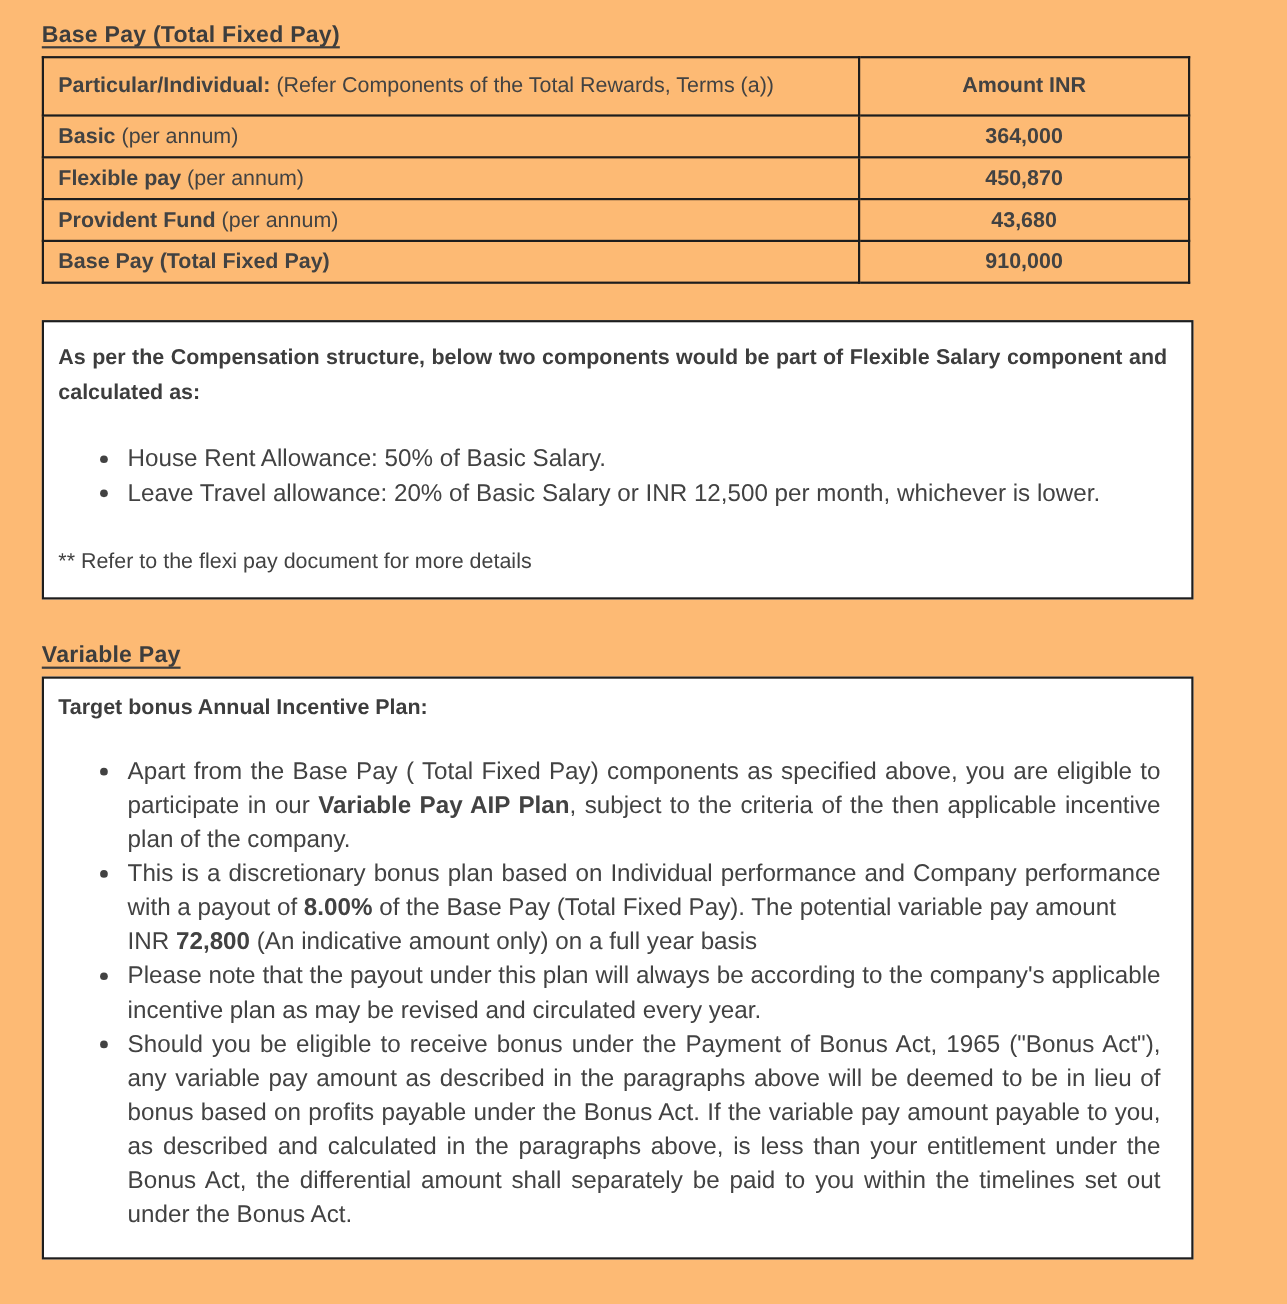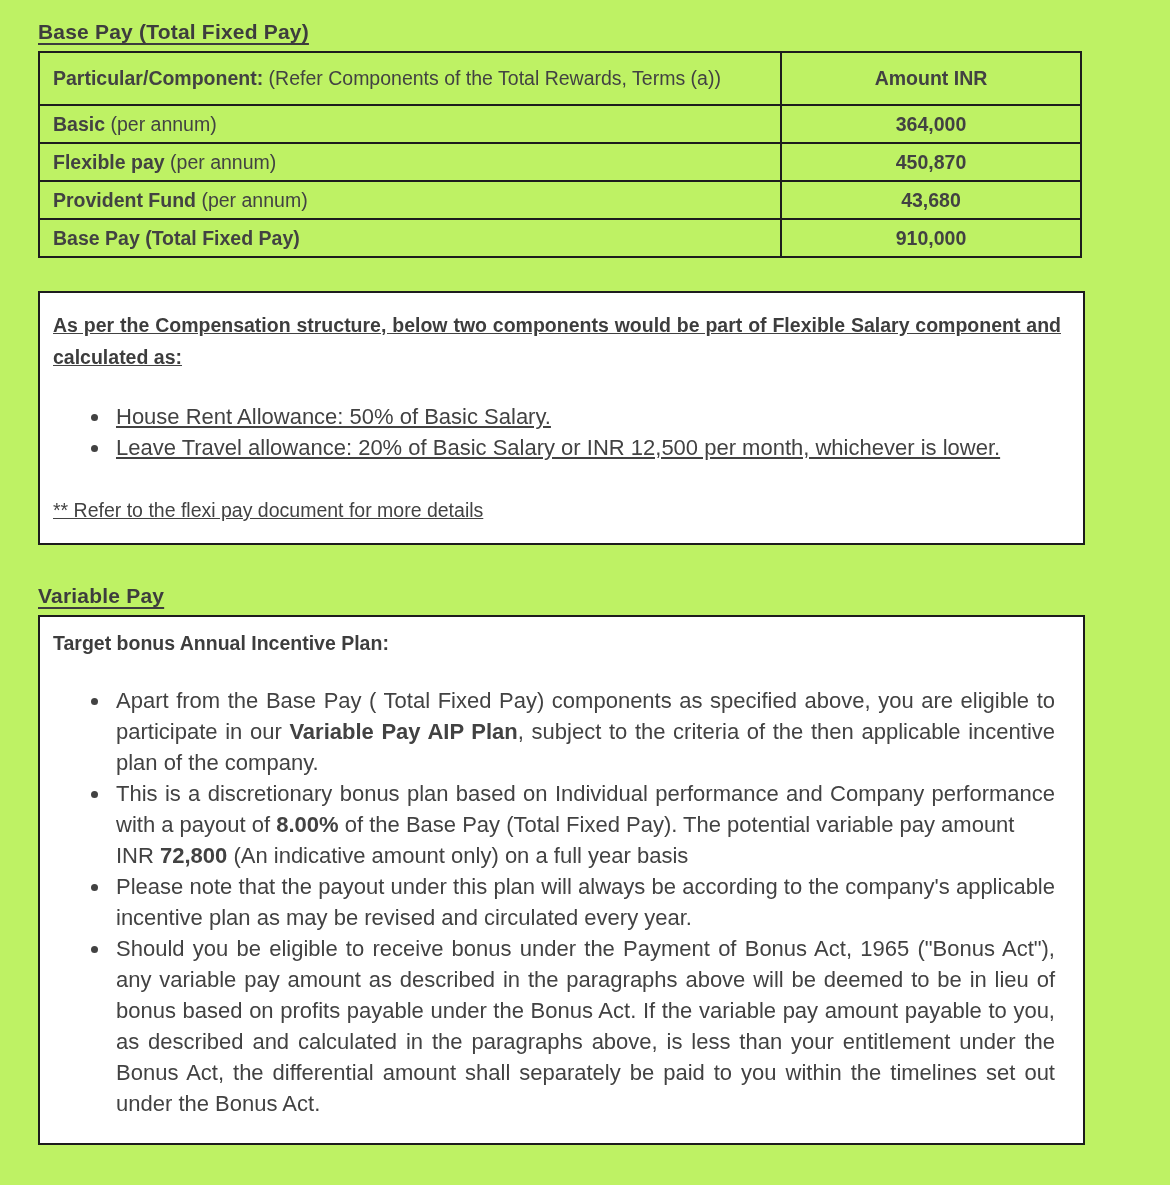--- a/index.html
+++ b/index.html
@@ -1,17 +1,17 @@
 <!DOCTYPE html>
 <html><head>
 <meta charset="utf-8">
 <style>
   html,body{margin:0;padding:0;background:#ffffff;}
   .doc{
-    width:1170px;height:1185px;background:#bef264;overflow:hidden;
+    width:1170px;height:1185px;background:#fdba74;overflow:hidden;
     font-family:"Liberation Sans",sans-serif;color:#424242;
     box-sizing:border-box;padding:20px 85px 0 38px;
   }
   .heading{
     font-size:21px;font-weight:bold;margin:0 0 7px 0;color:#3d3d3d;
     text-decoration:underline;text-decoration-thickness:2px;text-underline-offset:4px;
     letter-spacing:.2px;
   }
   
   table.pay-table{border-collapse:collapse;width:1042px;table-layout:fixed;}
@@ -20,21 +20,21 @@
     height:38px;box-sizing:border-box;
   }
   td.cell-label{width:742px;padding:0 12px 0 13px;}
   td.cell-amount{width:300px;text-align:center;font-weight:bold;}
   tr.hdr td{height:53px;}
   .b{font-weight:bold;}
   
   .box{
     border:2px solid #1d1d1d;width:1047px;box-sizing:border-box;background:#fff;
   }
-  .box1{margin-top:33px;padding:16px 22px 21px 13px;text-decoration:underline;}
+  .box1{margin-top:33px;padding:16px 22px 21px 13px;}
   .intro{
     font-weight:bold;text-align:justify;font-size:19.5px;line-height:32px;margin:0;color:#3d3d3d;
   }
   .box ul{margin:28px 0 0 0;padding:0 0 0 58px;}
   .box li{font-size:22px;line-height:31px;padding-left:5px;color:#424242;}
   .footnote{margin:35px 0 0 0;font-size:19.5px;line-height:24px;}
   .vp-heading{margin-top:39px;margin-bottom:7px;}
   .box2{padding:15px 28px 24px 13px;}
   .box-title{font-weight:bold;font-size:19.5px;margin:0;color:#3d3d3d;}
   .box2 ul{margin-top:30px;}
@@ -43,21 +43,21 @@
 </head>
 <body>
 
 <div class="doc">
 
   <h2 class="heading">Base Pay (Total Fixed Pay)</h2>
 
   <table class="pay-table">
     <tbody>
       <tr class="hdr">
-        <td class="cell-label"><span class="b">Particular/Component:</span><span> (Refer Components of the Total Rewards, Terms (a))</span></td>
+        <td class="cell-label"><span class="b">Particular/Individual:</span><span> (Refer Components of the Total Rewards, Terms (a))</span></td>
         <td class="cell-amount">Amount INR</td>
       </tr>
       <tr>
         <td class="cell-label"><span class="b">Basic</span><span> (per annum)</span></td>
         <td class="cell-amount">364,000</td>
       </tr>
       <tr>
         <td class="cell-label"><span class="b">Flexible pay</span><span> (per annum)</span></td>
         <td class="cell-amount">450,870</td>
       </tr>

